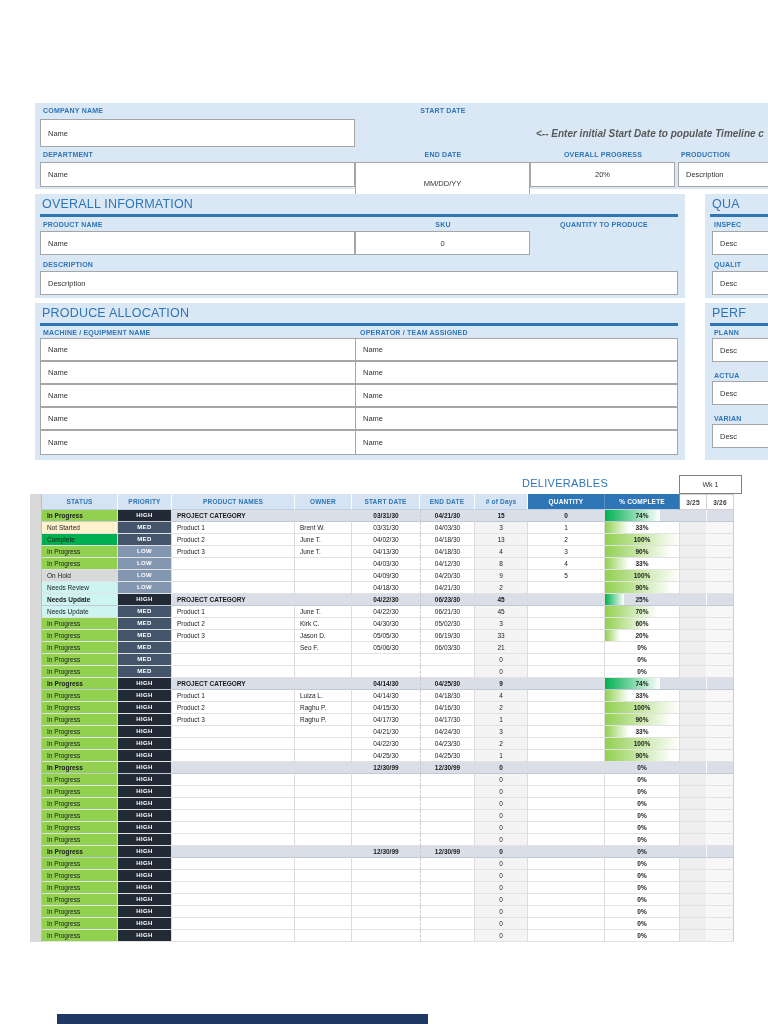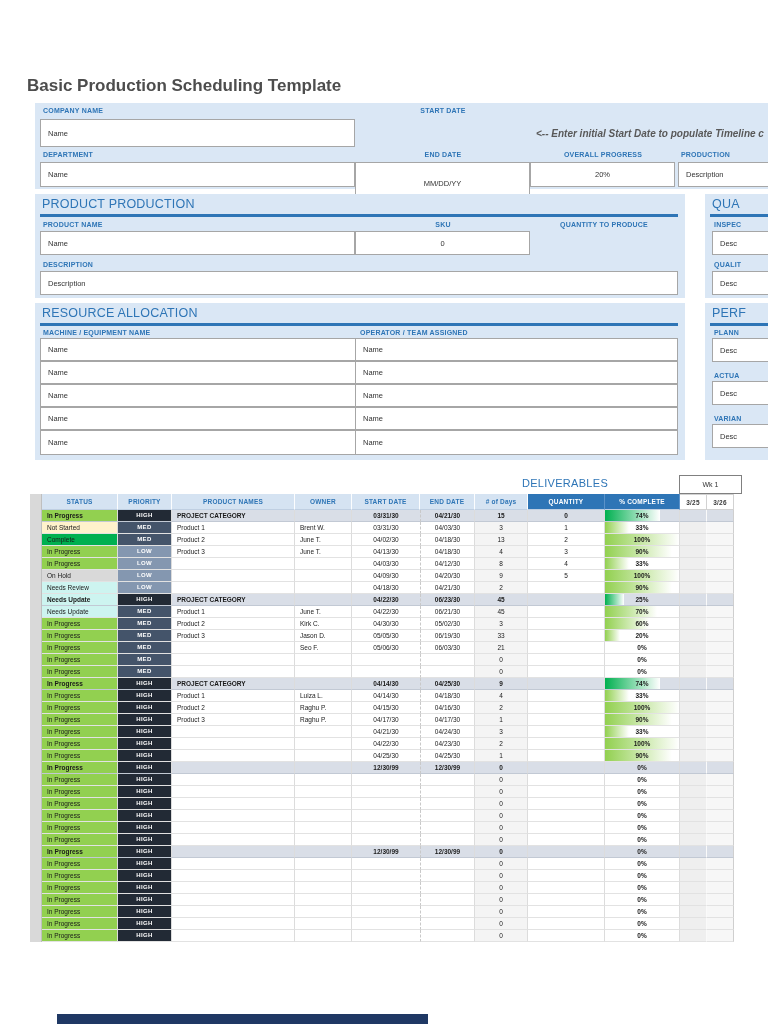--- a/index.html
+++ b/index.html
@@ -48,57 +48,56 @@
   .td-pc b{position:relative;}
   .cat .td{font-weight:bold;border-bottom:1px solid #C2C9D4;}
   .cat .td-n,.cat .td-o,.cat .td-c,.cat .td-d,.cat .td-pc,.cat .td-t1,.cat .td-t2{background:#D9DEE7;}
   .footer-bar{position:absolute;left:57px;top:1014px;width:371px;height:10px;background:#1F3864;}
 </style>
 </head>
 <body>
 
 <div class="page">
 
-  <div class="page-title">Basic Production Scheduling Template</div>
 
   <div class="panel" style="left:35px;top:103px;width:740px;height:86px;"></div>
   <div class="lbl" style="left:43px;top:107px;">COMPANY NAME</div>
   <div class="lbl ctr" style="left:356px;top:107px;width:174px;">START DATE</div>
   <div class="field" style="left:40px;top:119px;width:315px;height:28px;">Name</div>
   <div class="note" style="left:536px;top:119px;height:28px;width:232px;">&lt;-- Enter initial Start Date to populate Timeline c</div>
   <div class="lbl" style="left:43px;top:151px;">DEPARTMENT</div>
   <div class="lbl ctr" style="left:356px;top:151px;width:174px;">END DATE</div>
   <div class="lbl ctr" style="left:531px;top:151px;width:144px;">OVERALL PROGRESS</div>
   <div class="lbl" style="left:681px;top:151px;">PRODUCTION</div>
   <div class="field" style="left:40px;top:162px;width:315px;height:25px;">Name</div>
   <div class="field ctr" style="left:355px;top:162px;width:175px;height:43px;text-align:center;">MM/DD/YY</div>
   <div class="field ctr" style="left:530px;top:162px;width:145px;height:25px;">20%</div>
   <div class="field" style="left:678px;top:162px;width:115px;height:25px;">Description</div>
 
   <div class="panel" style="left:35px;top:194px;width:650px;height:104px;"></div>
-  <div class="sec-title" style="left:42px;top:197px;">PRODUCT PRODUCTION</div>
+  <div class="sec-title" style="left:42px;top:197px;">OVERALL INFORMATION</div>
   <div class="sec-line" style="left:40px;top:214px;width:638px;"></div>
   <div class="lbl" style="left:43px;top:221px;">PRODUCT NAME</div>
   <div class="lbl ctr" style="left:356px;top:221px;width:174px;">SKU</div>
   <div class="lbl ctr" style="left:531px;top:221px;width:146px;">QUANTITY TO PRODUCE</div>
   <div class="field" style="left:40px;top:231px;width:315px;height:24px;">Name</div>
   <div class="field ctr" style="left:355px;top:231px;width:175px;height:24px;">0</div>
   <div class="lbl" style="left:43px;top:261px;">DESCRIPTION</div>
   <div class="field" style="left:40px;top:271px;width:638px;height:24px;">Description</div>
 
   <div class="panel" style="left:705px;top:194px;width:85px;height:104px;"></div>
   <div class="sec-title" style="left:712px;top:197px;">QUA</div>
   <div class="sec-line" style="left:710px;top:214px;width:80px;"></div>
   <div class="lbl" style="left:714px;top:221px;">INSPEC</div>
   <div class="field" style="left:712px;top:231px;width:80px;height:24px;">Desc</div>
   <div class="lbl" style="left:714px;top:261px;">QUALIT</div>
   <div class="field" style="left:712px;top:271px;width:80px;height:24px;">Desc</div>
 
   <div class="panel" style="left:35px;top:303px;width:650px;height:157px;"></div>
-  <div class="sec-title" style="left:42px;top:306px;">RESOURCE ALLOCATION</div>
+  <div class="sec-title" style="left:42px;top:306px;">PRODUCE ALLOCATION</div>
   <div class="sec-line" style="left:40px;top:323px;width:638px;"></div>
   <div class="lbl" style="left:43px;top:329px;">MACHINE / EQUIPMENT NAME</div>
   <div class="lbl" style="left:360px;top:329px;">OPERATOR / TEAM ASSIGNED</div>
   <div class="field" style="left:40px;top:338px;width:316px;height:23px;">Name</div>
   <div class="field" style="left:355px;top:338px;width:323px;height:23px;">Name</div>
   <div class="field" style="left:40px;top:361px;width:316px;height:23px;">Name</div>
   <div class="field" style="left:355px;top:361px;width:323px;height:23px;">Name</div>
   <div class="field" style="left:40px;top:384px;width:316px;height:23px;">Name</div>
   <div class="field" style="left:355px;top:384px;width:323px;height:23px;">Name</div>
   <div class="field" style="left:40px;top:407px;width:316px;height:23px;">Name</div>

